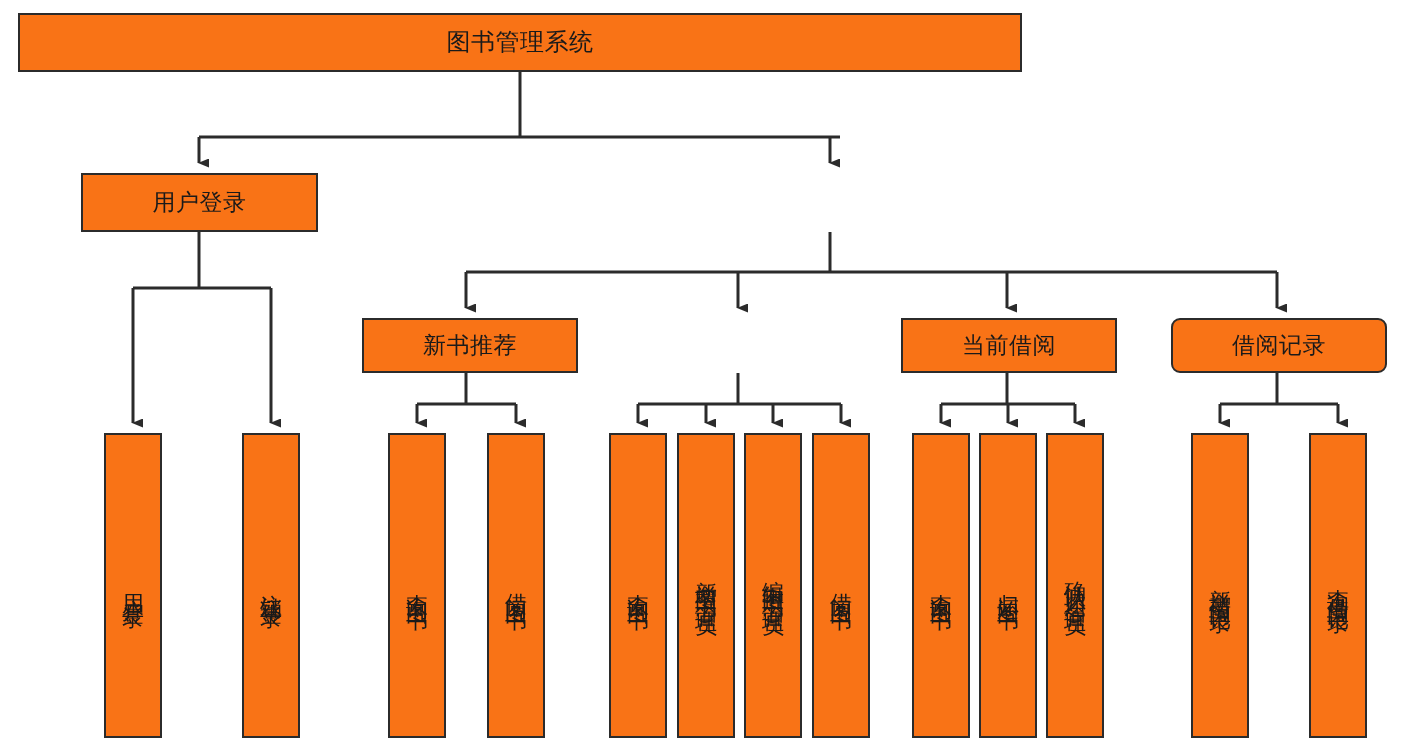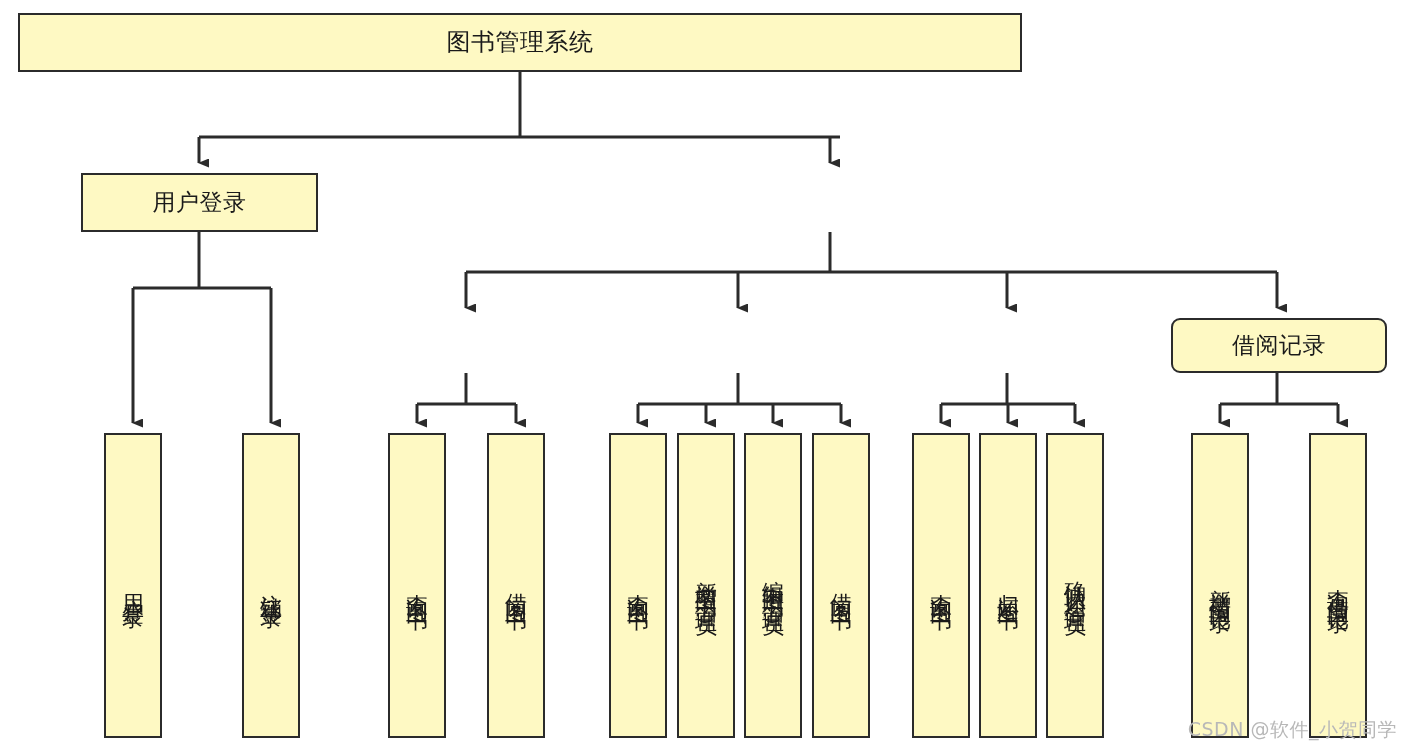--- a/index.html
+++ b/index.html
@@ -24,21 +24,21 @@
     left: 0;
     top: 0;
     width: 1405px;
     height: 747px;
     pointer-events: none;
   }
   
   .node {
     position: absolute;
     box-sizing: border-box;
-    background: #fef9c3;
+    background: #f97316;
     border: 2px solid #2b2b2b;
     display: flex;
     align-items: center;
     justify-content: center;
     z-index: 2;
   }
   .node .label {
     color: #1a1a1a;
     text-align: center;
     line-height: 1.18;
@@ -134,22 +134,28 @@
 
   <div class="node h root" style="left:18px; top:13px; width:1004px; height:59px;">
     <span class="label">图书管理系统</span>
   </div>
 
   <div class="node h" style="left:81px; top:173px; width:237px; height:59px;">
     <span class="label">用户登录</span>
   </div>
 
 
-
-
+  <div class="node h" style="left:362px; top:318px; width:216px; height:55px;">
+    <span class="label">新书推荐</span>
+  </div>
+
+
+  <div class="node h" style="left:901px; top:318px; width:216px; height:55px;">
+    <span class="label">当前借阅</span>
+  </div>
 
   <div class="node h" style="left:1171px; top:318px; width:216px; height:55px;border-radius:9px;">
     <span class="label">借阅记录</span>
   </div>
 
   <div class="node v" style="left:104px; top:433px; width:58px; height:305px;">
     <span class="label">用户登录</span>
   </div>
   <div class="node v" style="left:242px; top:433px; width:58px; height:305px;">
     <span class="label">注销登录</span>
@@ -185,15 +191,14 @@
     <span class="label">确认归还（管理员）</span>
   </div>
 
   <div class="node v" style="left:1191px; top:433px; width:58px; height:305px;">
     <span class="label">新增借阅记录</span>
   </div>
   <div class="node v" style="left:1309px; top:433px; width:58px; height:305px;">
     <span class="label">查询借阅记录</span>
   </div>
 
-  <div id="watermark">CSDN @软件_小贺同学</div>
 
 </div>
 
 </body></html>

